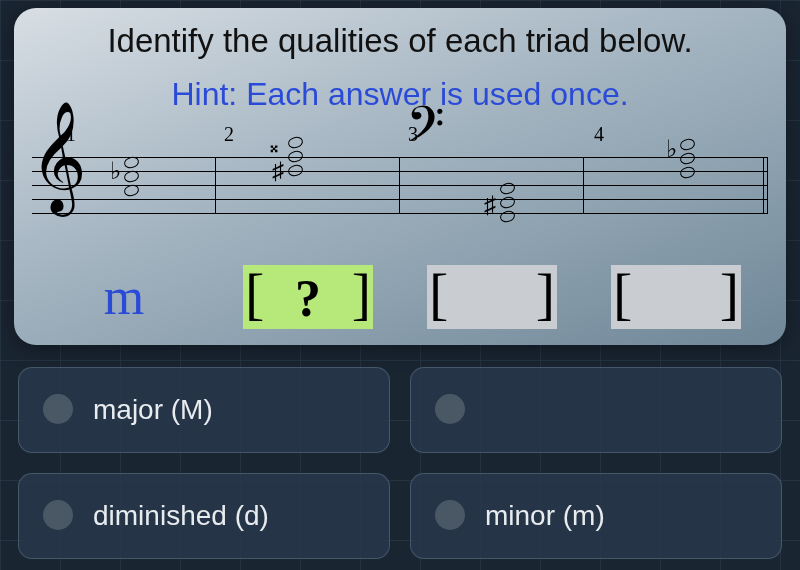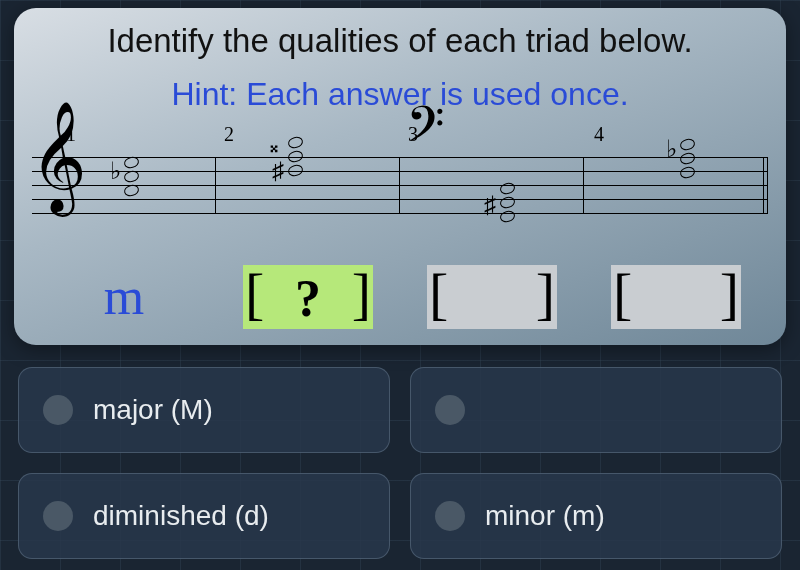--- a/index.html
+++ b/index.html
@@ -148,21 +148,21 @@
     gap: 20px;
     padding: 22px 18px 0 18px;
     position: relative;
   }
   .option {
     background: rgba(40,55,75,0.85);
     border: 1px solid rgba(120,140,160,0.4);
     border-radius: 14px;
     padding: 26px 24px;
     display: flex;
-    align-items: center;
+    align-items: flex-start;
     gap: 20px;
     color: #e8ecef;
     font-size: 28px;
     cursor: pointer;
   }
   .radio {
     width: 30px;
     height: 30px;
     border-radius: 50%;
     background: #4a5866;

